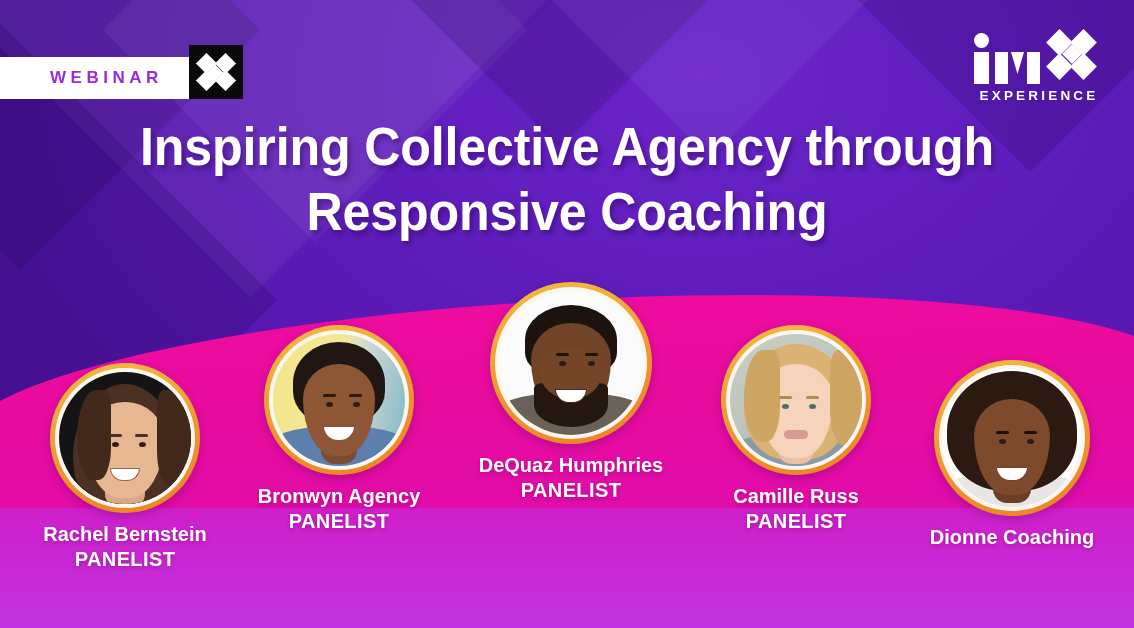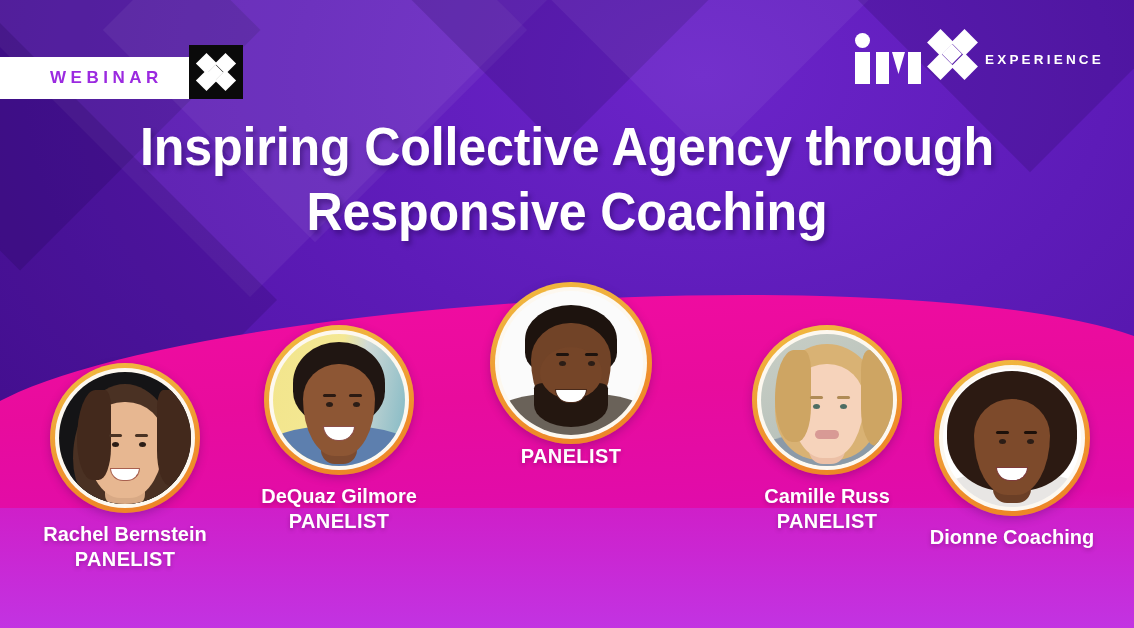--- a/index.html
+++ b/index.html
@@ -78,21 +78,21 @@
   .wm-tl { width:15px; height:15px; left:10px;  top:11px; }
   .wm-tr { width:15px; height:15px; left:29px;  top:11px; }
   .wm-c  { width:11px; height:11px; left:21.5px;top:21.5px; }
   .wm-bl { width:15px; height:15px; left:10px;  top:28px; }
   .wm-br { width:15px; height:15px; left:29px;  top:28px; }
 
   
   .brand {
     position:absolute; right:30px; top:30px;
     z-index:12;
-    display:flex; flex-direction:row; align-items:center;
+    display:flex; flex-direction:column; align-items:center;
   }
   .brand-row { display:flex; align-items:flex-start; gap:6px; height:56px; }
   .brand-im { position:relative; width:66px; height:54px; }
   .im-dot { position:absolute; left:0; top:3px; width:15px; height:15px; border-radius:50%; background:#fff; }
   .im-stem { position:absolute; left:0; top:22px; width:15px; height:32px; background:#fff; }
   .im-m { position:absolute; left:21px; top:22px; width:45px; height:32px; }
   .im-m i { position:absolute; background:#fff; }
   .im-m .p1 { left:0;  top:0; width:13px; height:32px; }
   .im-m .p2 { left:16px;top:0; width:13px; height:22px; clip-path:polygon(0 0,100% 0,50% 100%); }
   .im-m .p3 { left:32px;top:0; width:13px; height:32px; }
@@ -268,21 +268,21 @@
             <div class="face" style="top:30px;width:72px;height:92px;background:#8d5634;"></div>
             <div class="brow" style="left:50px;top:60px;background:#2b1a12;"></div>
             <div class="brow" style="left:76px;top:60px;background:#2b1a12;"></div>
             <div class="eye" style="left:53px;top:68px;"></div>
             <div class="eye" style="left:80px;top:68px;"></div>
             <div class="mouth" style="top:92px;width:32px;height:15px;background:#fff;border:1.5px solid #8d4f49;"></div>
           </div>
         </div>
           </div>
       </div>
-      <div class="pname">DeQuaz Gilmore</div>
+      <div class="pname">Bronwyn Agency</div>
       <div class="prole">PANELIST</div>
     </div>
 
     <div class="person" style="left:452px; top:282px; width:238px;">
       <div class="avatar" style="width:162px;height:162px;">
         <div class="whitering">
             <div class="photo">
           <div class="ph">
             <div class="bgf" style="background:#fbfbfb;"></div>
             <div class="shoulder" style="width:160px;height:52px;background:#6a6259;border-radius:44% 44% 0 0;"></div>
@@ -293,24 +293,25 @@
             <div class="face" style="top:56px;width:62px;height:52px;background:#754528;border-radius:50%;"></div>
             <div class="brow" style="left:57px;top:62px;background:#1d130e;"></div>
             <div class="brow" style="left:86px;top:62px;background:#1d130e;"></div>
             <div class="eye" style="left:60px;top:70px;"></div>
             <div class="eye" style="left:89px;top:70px;"></div>
             <div class="mouth" style="top:98px;width:32px;height:14px;background:#fff;border:1.5px solid #4a2a1a;"></div>
           </div>
         </div>
           </div>
       </div>
+      <div class="pname">DeQuaz Humphries</div>
       <div class="prole">PANELIST</div>
     </div>
 
-    <div class="person" style="left:708px; top:325px; width:238px;">
+    <div class="person" style="left:677px; top:325px; width:238px;">
       <div class="avatar" style="width:150px;height:150px;">
         <div class="whitering">
             <div class="photo">
           <div class="ph">
             <div class="bgf" style="background:linear-gradient(150deg,#c9cfc6 0%,#b9c2bb 60%,#aab6b2 100%);"></div>
             <div class="shoulder" style="width:150px;height:42px;background:#8b9aa8;border-radius:46% 46% 0 0;"></div>
             <div class="hair" style="top:10px;width:104px;height:116px;background:#d9b274;border-radius:50% 50% 42% 42%;"></div>
             <div class="neck" style="top:98px;width:36px;height:32px;background:#ecc0a6;"></div>
             <div class="face" style="top:30px;width:74px;height:94px;background:#f6d3bb;"></div>
             <div class="hair" style="top:16px;left:14px;transform:none;width:36px;height:92px;background:#cea563;border-radius:60% 24% 44% 54%;"></div>

